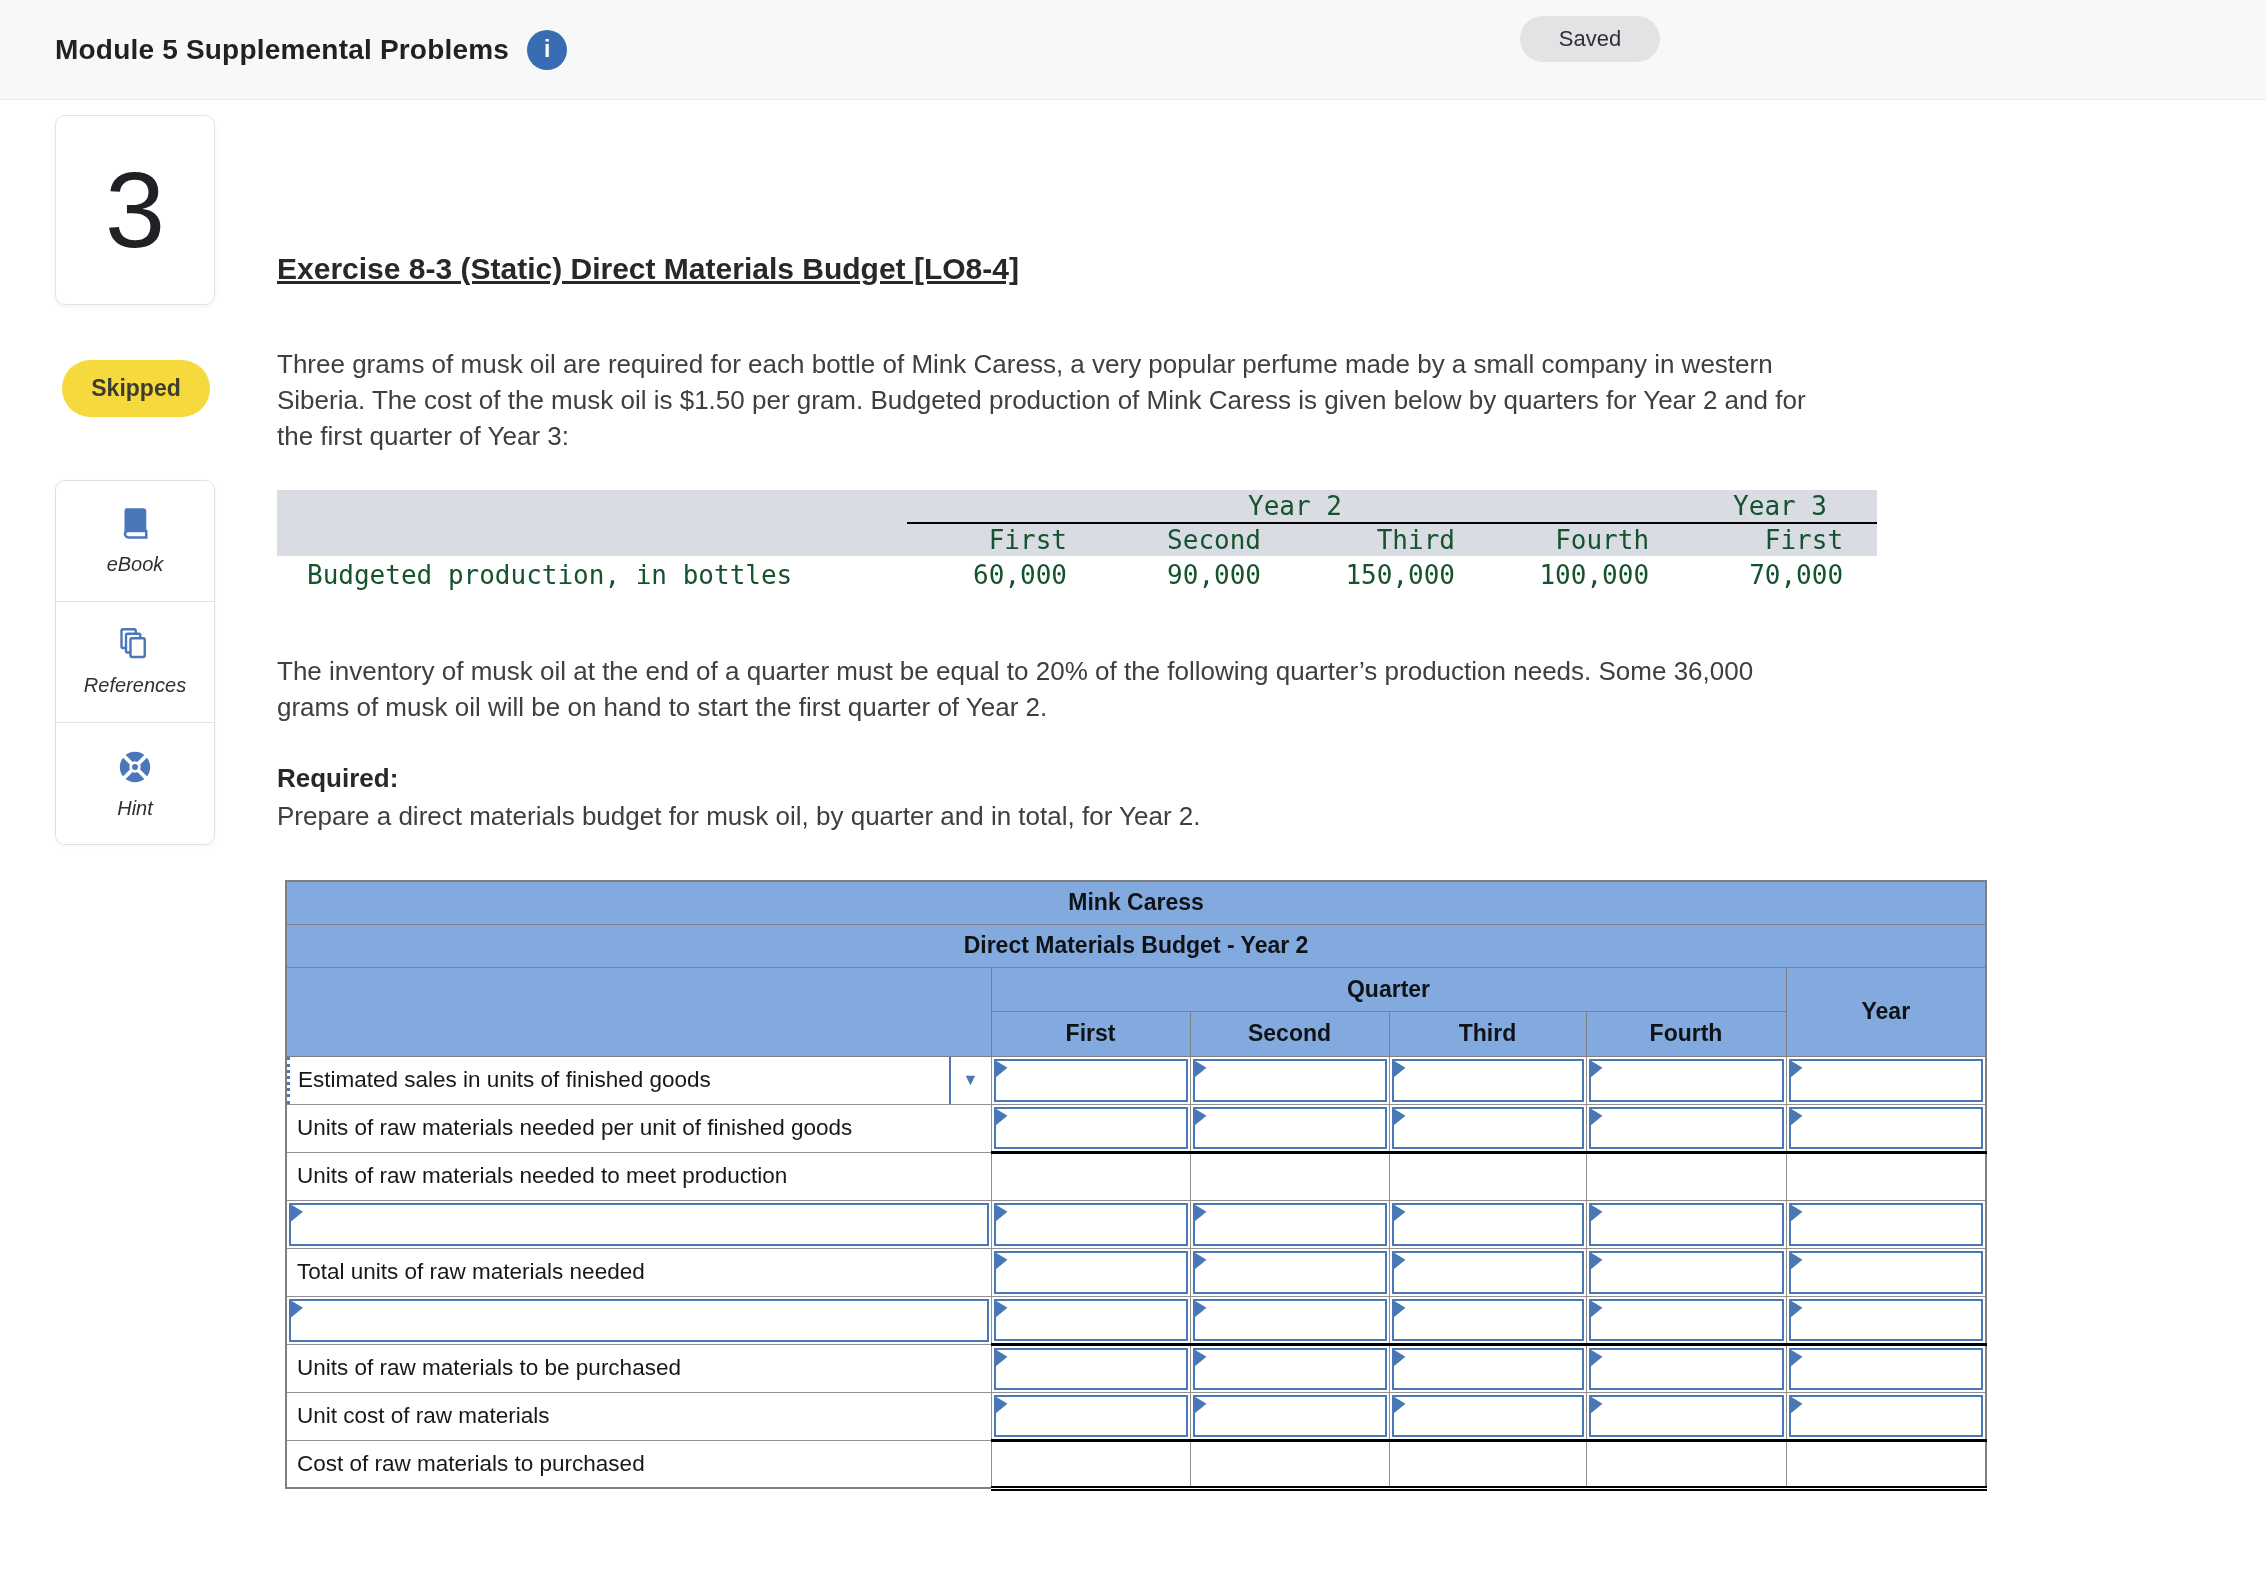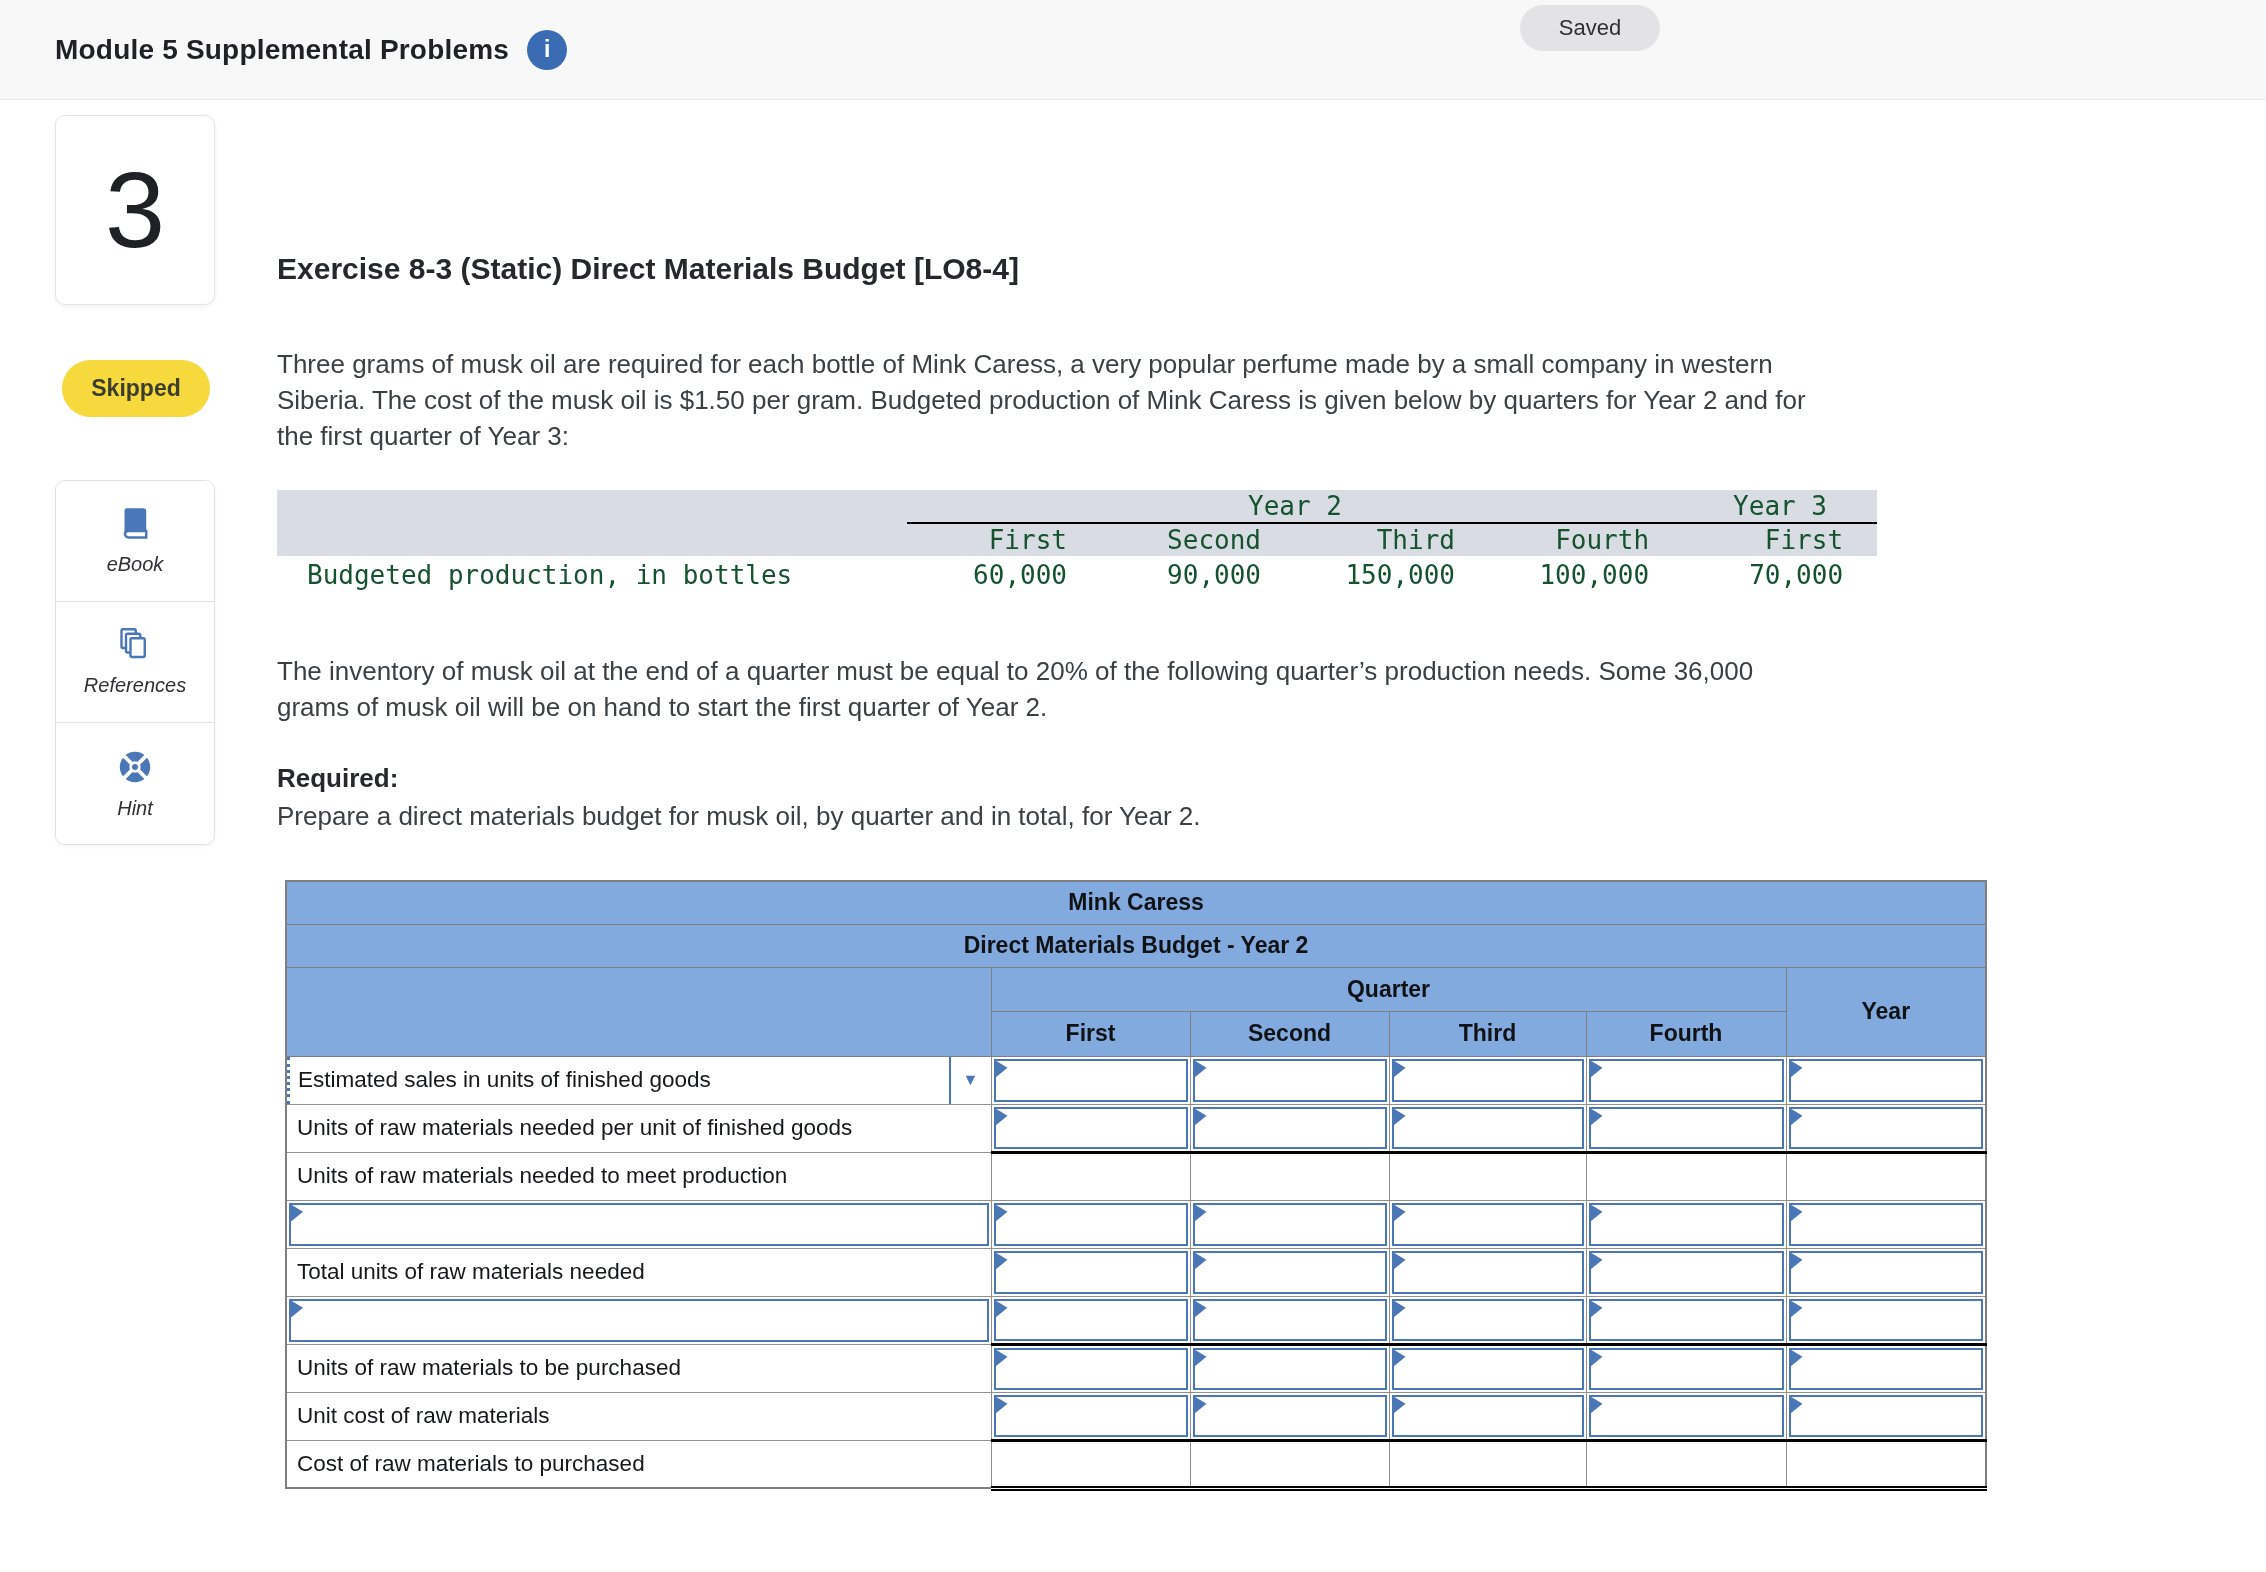--- a/index.html
+++ b/index.html
@@ -17,42 +17,42 @@
         font-family:"Liberation Sans",sans-serif;color:#202226;}
 
   
   .topbar{position:absolute;left:0;top:0;width:2266px;height:100px;background:#f8f8f9;
           border-bottom:1px solid #e8e8ea;display:flex;align-items:center;}
   .topbar-left{display:flex;align-items:center;padding-left:55px;}
   .page-title{margin:0;font-size:28px;font-weight:700;color:#1f2124;letter-spacing:.2px;}
   .info-icon{margin-left:18px;width:40px;height:40px;border-radius:50%;background:var(--info-blue);
              color:#fff;font-size:23px;font-weight:700;display:flex;align-items:center;justify-content:center;
              cursor:pointer;font-style:normal;}
-  .saved-pill{position:absolute;left:1520px;top:5px;height:46px;min-width:140px;padding:0 34px;
+  .saved-pill{position:absolute;left:1520px;top:16px;height:46px;min-width:140px;padding:0 34px;
               border:none;border-radius:23px;background:var(--saved-gray);color:#2f3033;font-size:22px;
               font-family:inherit;display:flex;align-items:center;justify-content:center;cursor:pointer;}
 
   
   .qnum-box{position:absolute;left:55px;top:115px;width:160px;height:190px;background:#fff;
             border:1px solid #e4e4e6;border-radius:10px;box-shadow:0 2px 5px rgba(0,0,0,.05);
             display:flex;align-items:center;justify-content:center;}
   .qnum{font-size:108px;color:#202124;line-height:1;}
   .skipped-pill{position:absolute;left:62px;top:360px;width:148px;height:57px;border-radius:29px;
                 background:var(--skipped-yellow);color:#3c3d2e;font-size:23px;font-weight:600;
                 display:flex;align-items:center;justify-content:center;}
   .tools-card{position:absolute;left:55px;top:480px;width:160px;background:#fff;border:1px solid #e0e0e2;
               border-radius:10px;overflow:hidden;box-shadow:0 2px 5px rgba(0,0,0,.04);}
   .tool{height:121px;border-bottom:1px solid #e4e4e6;display:flex;flex-direction:column;
         align-items:center;justify-content:center;gap:7px;cursor:pointer;background:#fff;font-style:italic;}
   .tool:last-child{border-bottom:none;}
   .tool-label{font-size:20px;color:#2f3033;}
 
   
   .main{position:absolute;left:275px;top:100px;width:1880px;}
-  .ex-title{margin:152px 0 0 2px;font-size:30px;font-weight:700;color:#26282b;}
+  .ex-title{margin:152px 0 0 2px;font-size:30px;font-weight:700;color:#26282b;text-decoration:underline;}
   .para{margin:60px 0 0 2px;font-size:26px;line-height:36px;color:#3c4043;white-space:pre-line;}
   .para.second{}
   .req-label{margin:38px 0 0 2px;font-size:26px;font-weight:700;color:#26282b;}
   .req-text{margin:4px 0 0 2px;font-size:26px;line-height:36px;color:#3c4043;}
 
   
   .prod-table{border-collapse:collapse;table-layout:fixed;width:1600px;margin:36px 0 0 2px;
               font-family:"DejaVu Sans Mono",monospace;font-size:26px;color:#14532d;}
   .prod-table td{height:33px;padding:0;}
   .prod-table tr.hdr td{background:var(--table-header-gray);}

